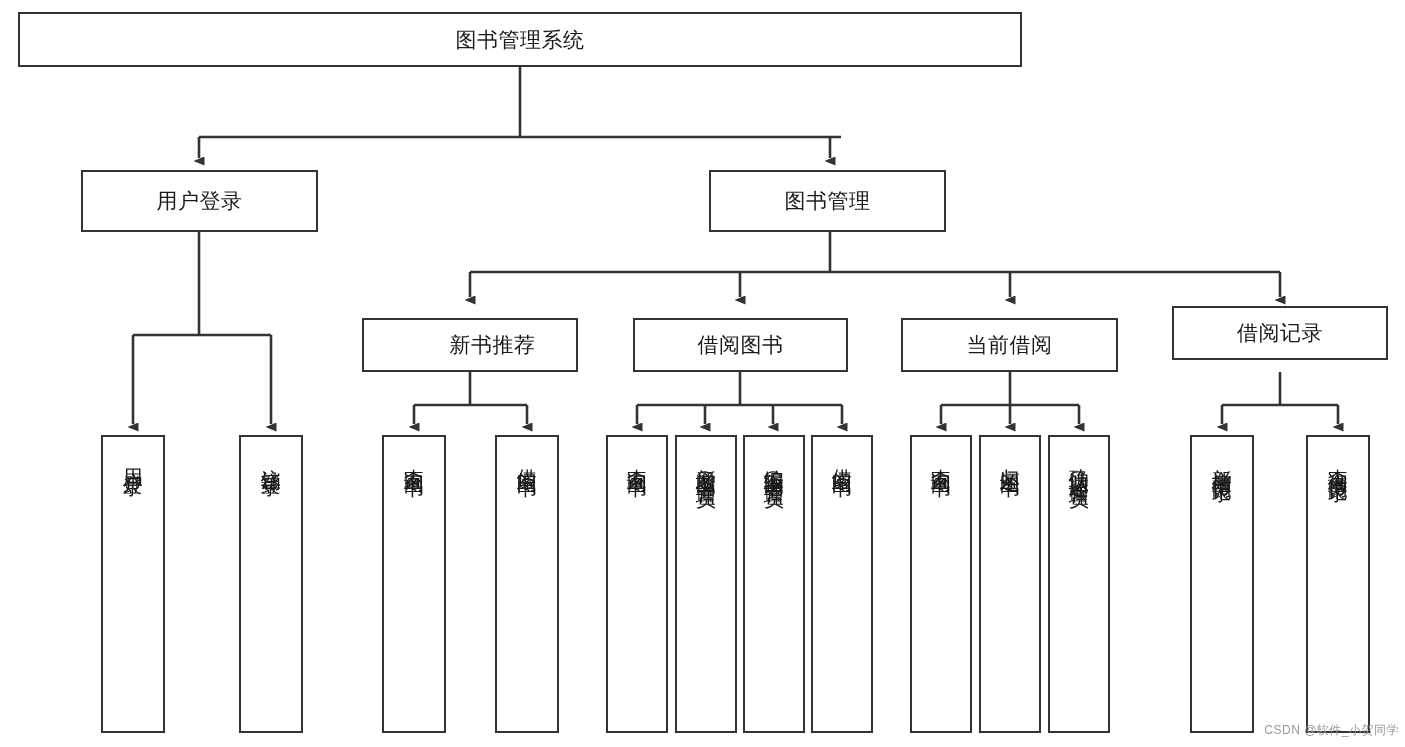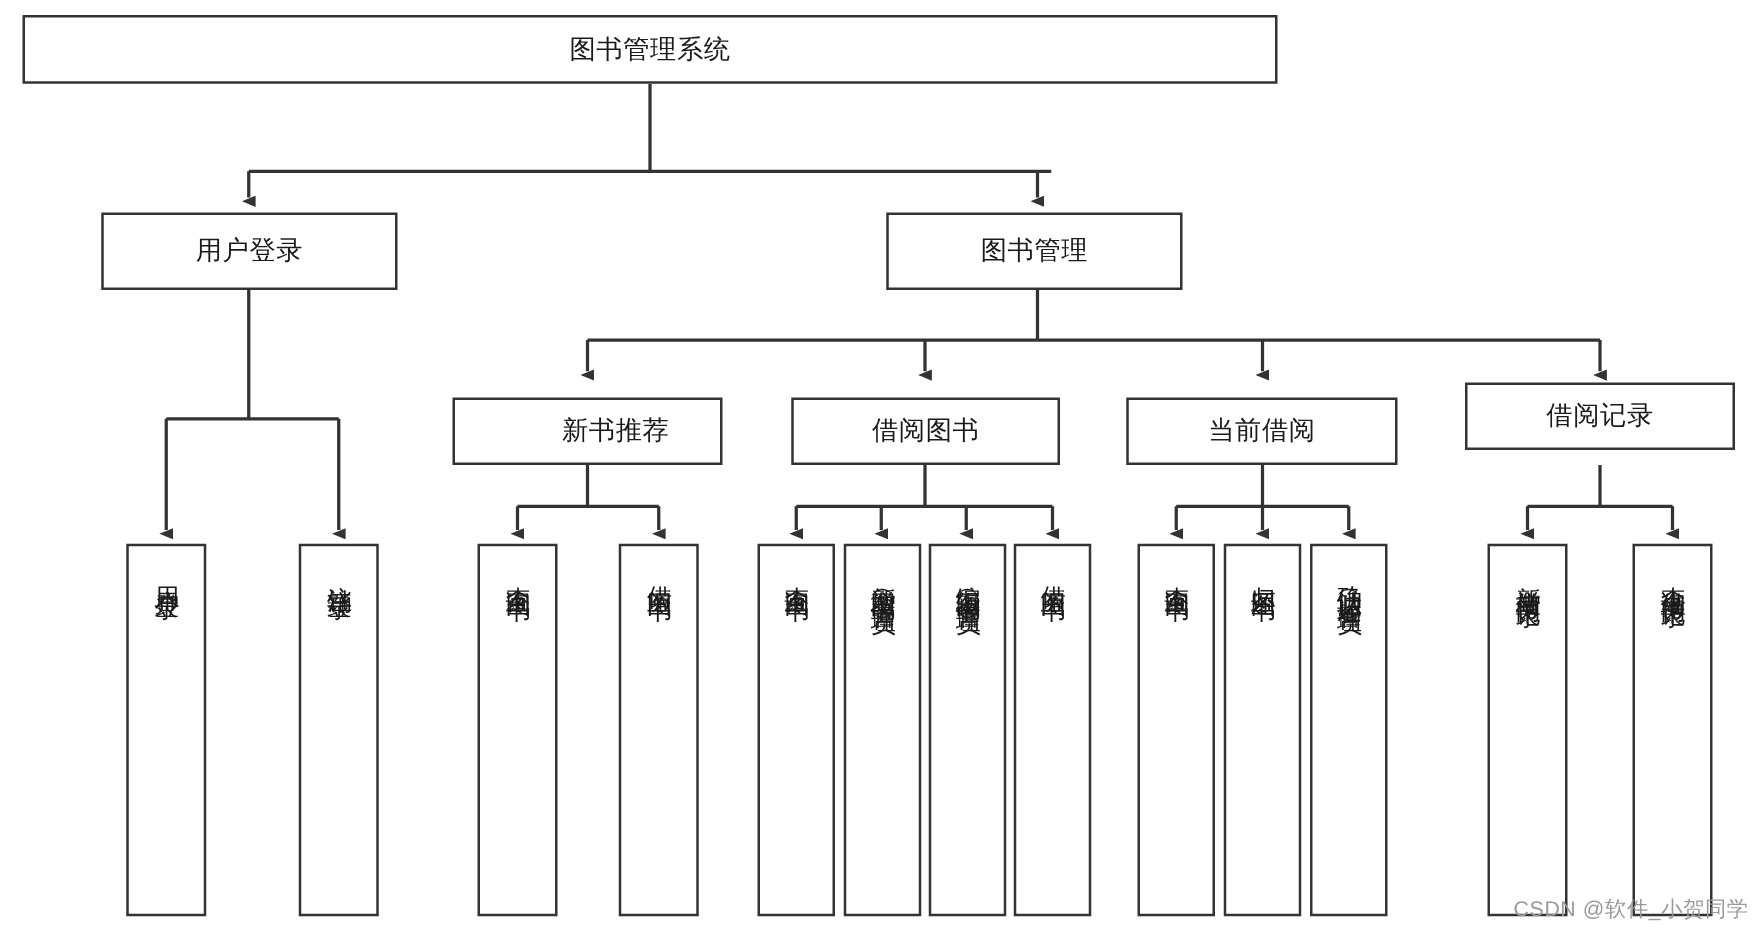--- a/index.html
+++ b/index.html
@@ -49,21 +49,21 @@
     writing-mode: vertical-rl;
     text-orientation: upright;
     font-size: 20px;
     letter-spacing: 3px;
     white-space: nowrap;
   }
   .watermark {
     position: absolute;
     right: 6px;
     bottom: 8px;
-    font-size: 17px;
+    font-size: 12px;
     color: #9a9a9a;
     letter-spacing: 0.5px;
     white-space: nowrap;
   }
 </style>
 </head>
 <body>
 
 <div id="stage">
 

